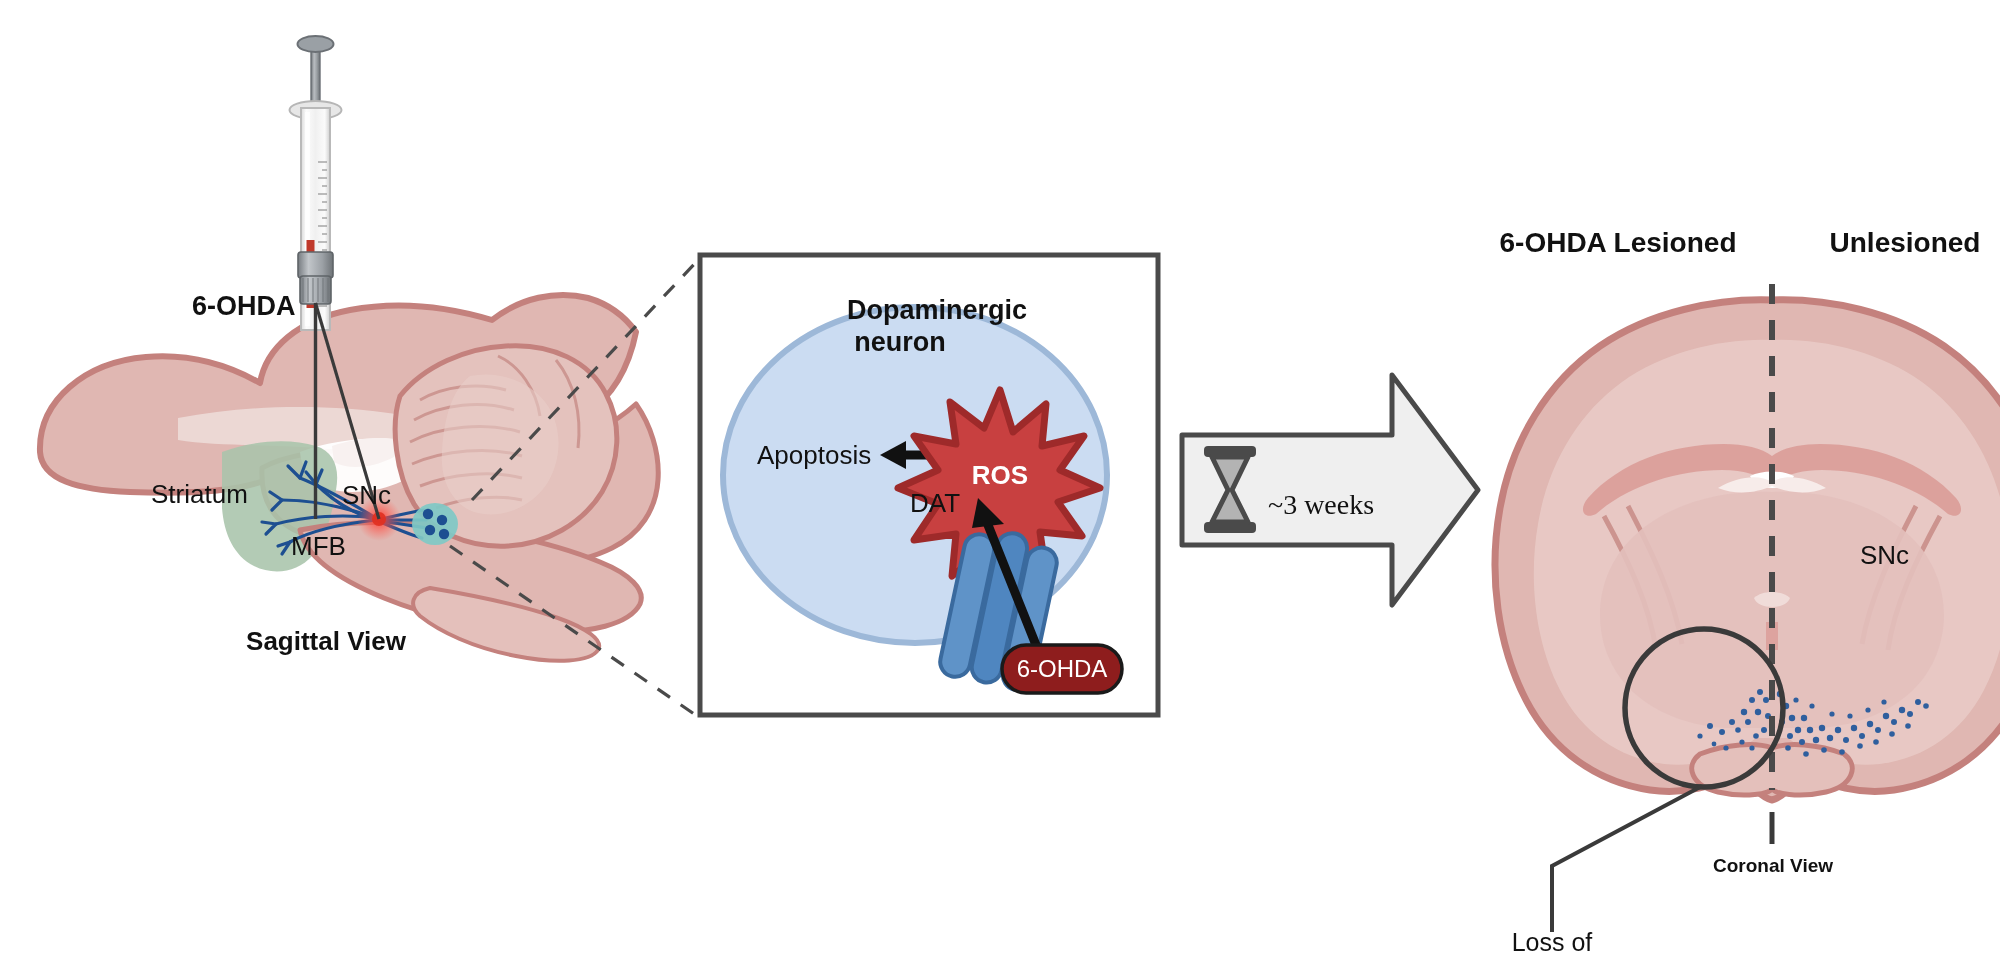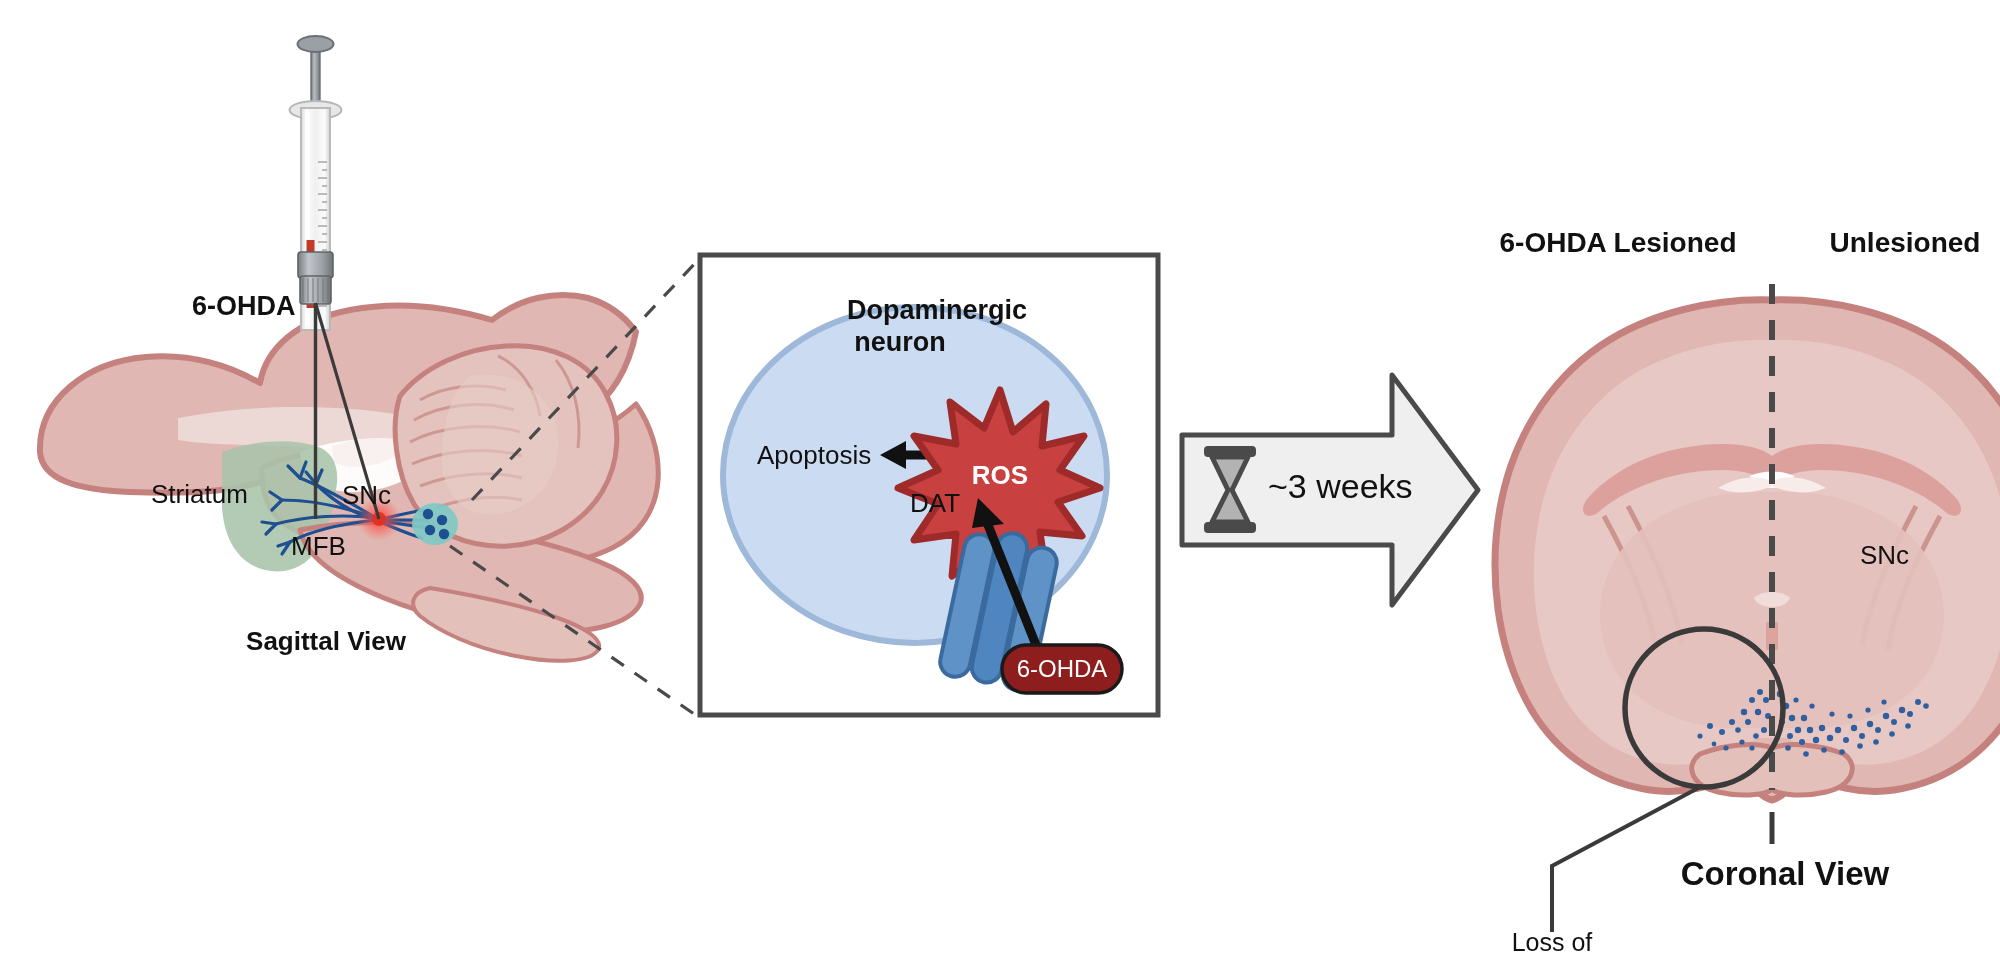--- a/index.html
+++ b/index.html
@@ -454,25 +454,25 @@
   <div class="lbl" style="left:757px; top:440px; font-size:26px;">Apoptosis</div>
 
   <div class="lbl bold ctr" style="left:1000px; top:475px; font-size:26px; color:#ffffff;
               transform:translate(-50%,-50%);">ROS</div>
 
   <div class="lbl" style="left:910px; top:488px; font-size:26px;">DAT</div>
 
   <div class="lbl ctr" style="left:1062px; top:669px; font-size:24px; color:#ffffff;
               transform:translate(-50%,-50%);">6-OHDA</div>
 
-  <div class="lbl" style="left:1268px; top:466px; font-size:34px;">~3 weeks</div>
+  <div class="lbl" style="left:1268px; top:488px; font-size:28px;font-family:Liberation Serif, serif;">~3 weeks</div>
 
   <div class="lbl bold ctr" style="left:1606px; top:226px; font-size:28px;margin-left:12px;">6-OHDA Lesioned</div>
 
   <div class="lbl bold ctr" style="left:1905px; top:226px; font-size:28px;">Unlesioned</div>
 
   <div class="lbl" style="left:1860px; top:540px; font-size:26px;">SNc</div>
 
-  <div class="lbl bold ctr" style="left:1773px; top:855px; font-size:33px;margin-left:12px;">Coronal View</div>
+  <div class="lbl bold ctr" style="left:1773px; top:855px; font-size:19px;">Coronal View</div>
 
   <div class="lbl ctr" style="left:1552px; top:928px; font-size:25px;">Loss of</div>
 
 </div>
 
 </body></html>

